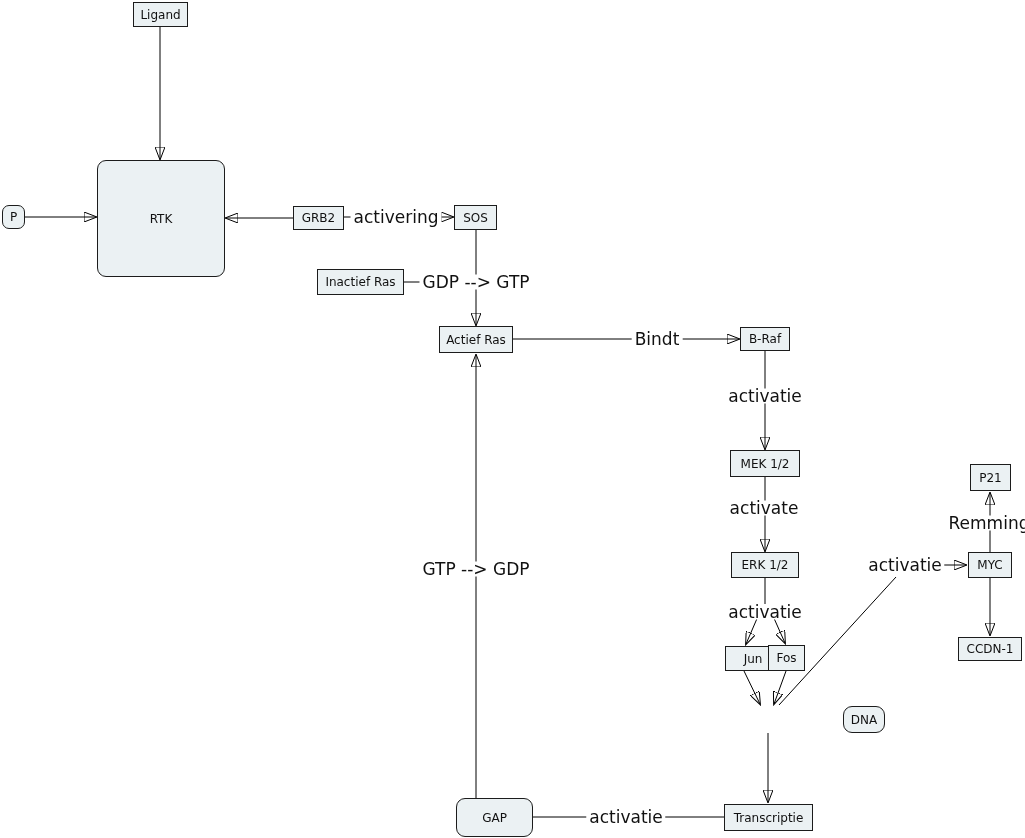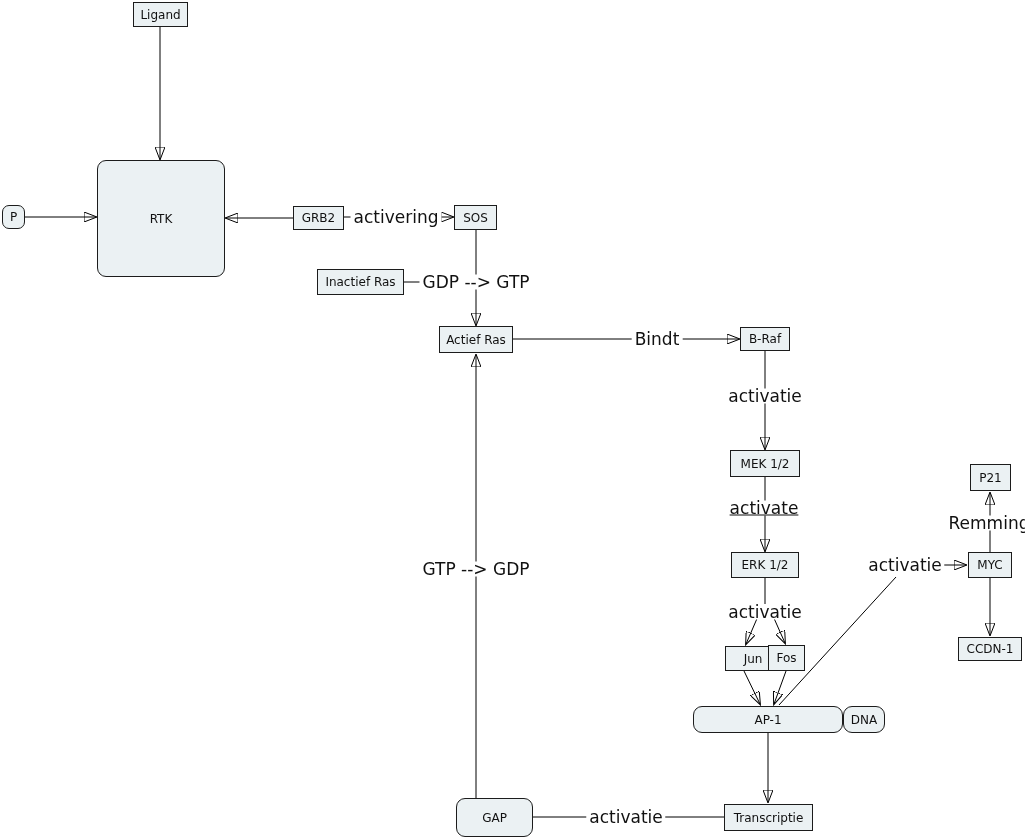--- a/index.html
+++ b/index.html
@@ -84,21 +84,20 @@
   <div class="node" style="left:740px;top:327px;width:50px;height:24px;">B-Raf</div>
 
   <div class="node" style="left:730px;top:450px;width:70px;height:27px;">MEK 1/2</div>
 
   <div class="node" style="left:731px;top:552px;width:68px;height:26px;">ERK 1/2</div>
 
   <div class="node" style="left:725px;top:646px;width:56px;height:25px;">Jun</div>
 
   <div class="node" style="left:768px;top:645px;width:37px;height:26px;">Fos</div>
 
-  <div class="node big" style="left:693px;top:706px;width:150px;height:27px;">AP-1</div>
 
   <div class="node big" style="left:843px;top:706px;width:42px;height:27px;">DNA</div>
 
   <div class="node" style="left:724px;top:804px;width:89px;height:27px;">Transcriptie</div>
 
   <div class="node big" style="left:456px;top:798px;width:77px;height:39px;">GAP</div>
 
   <div class="node" style="left:968px;top:552px;width:44px;height:26px;">MYC</div>
 
   <div class="node" style="left:970px;top:464px;width:41px;height:27px;">P21</div>
@@ -106,21 +105,21 @@
   <div class="node" style="left:958px;top:637px;width:64px;height:24px;">CCDN-1</div>
 
   <div class="edge-label" style="left:396px;top:217px;">activering</div>
 
   <div class="edge-label" style="left:476px;top:282px;">GDP --&gt; GTP</div>
 
   <div class="edge-label" style="left:657px;top:339px;">Bindt</div>
 
   <div class="edge-label" style="left:765px;top:396px;">activatie</div>
 
-  <div class="edge-label" style="left:764px;top:508px;text-decoration:underline;">activate</div>
+  <div class="edge-label" style="left:764px;top:508px;">activate</div>
 
   <div class="edge-label" style="left:765px;top:612px;">activatie</div>
 
   <div class="edge-label" style="left:905px;top:565px;">activatie</div>
 
   <div class="edge-label" style="left:989px;top:523px;">Remming</div>
 
   <div class="edge-label" style="left:626px;top:817px;">activatie</div>
 
   <div class="edge-label" style="left:476px;top:569px;">GTP --&gt; GDP</div>

